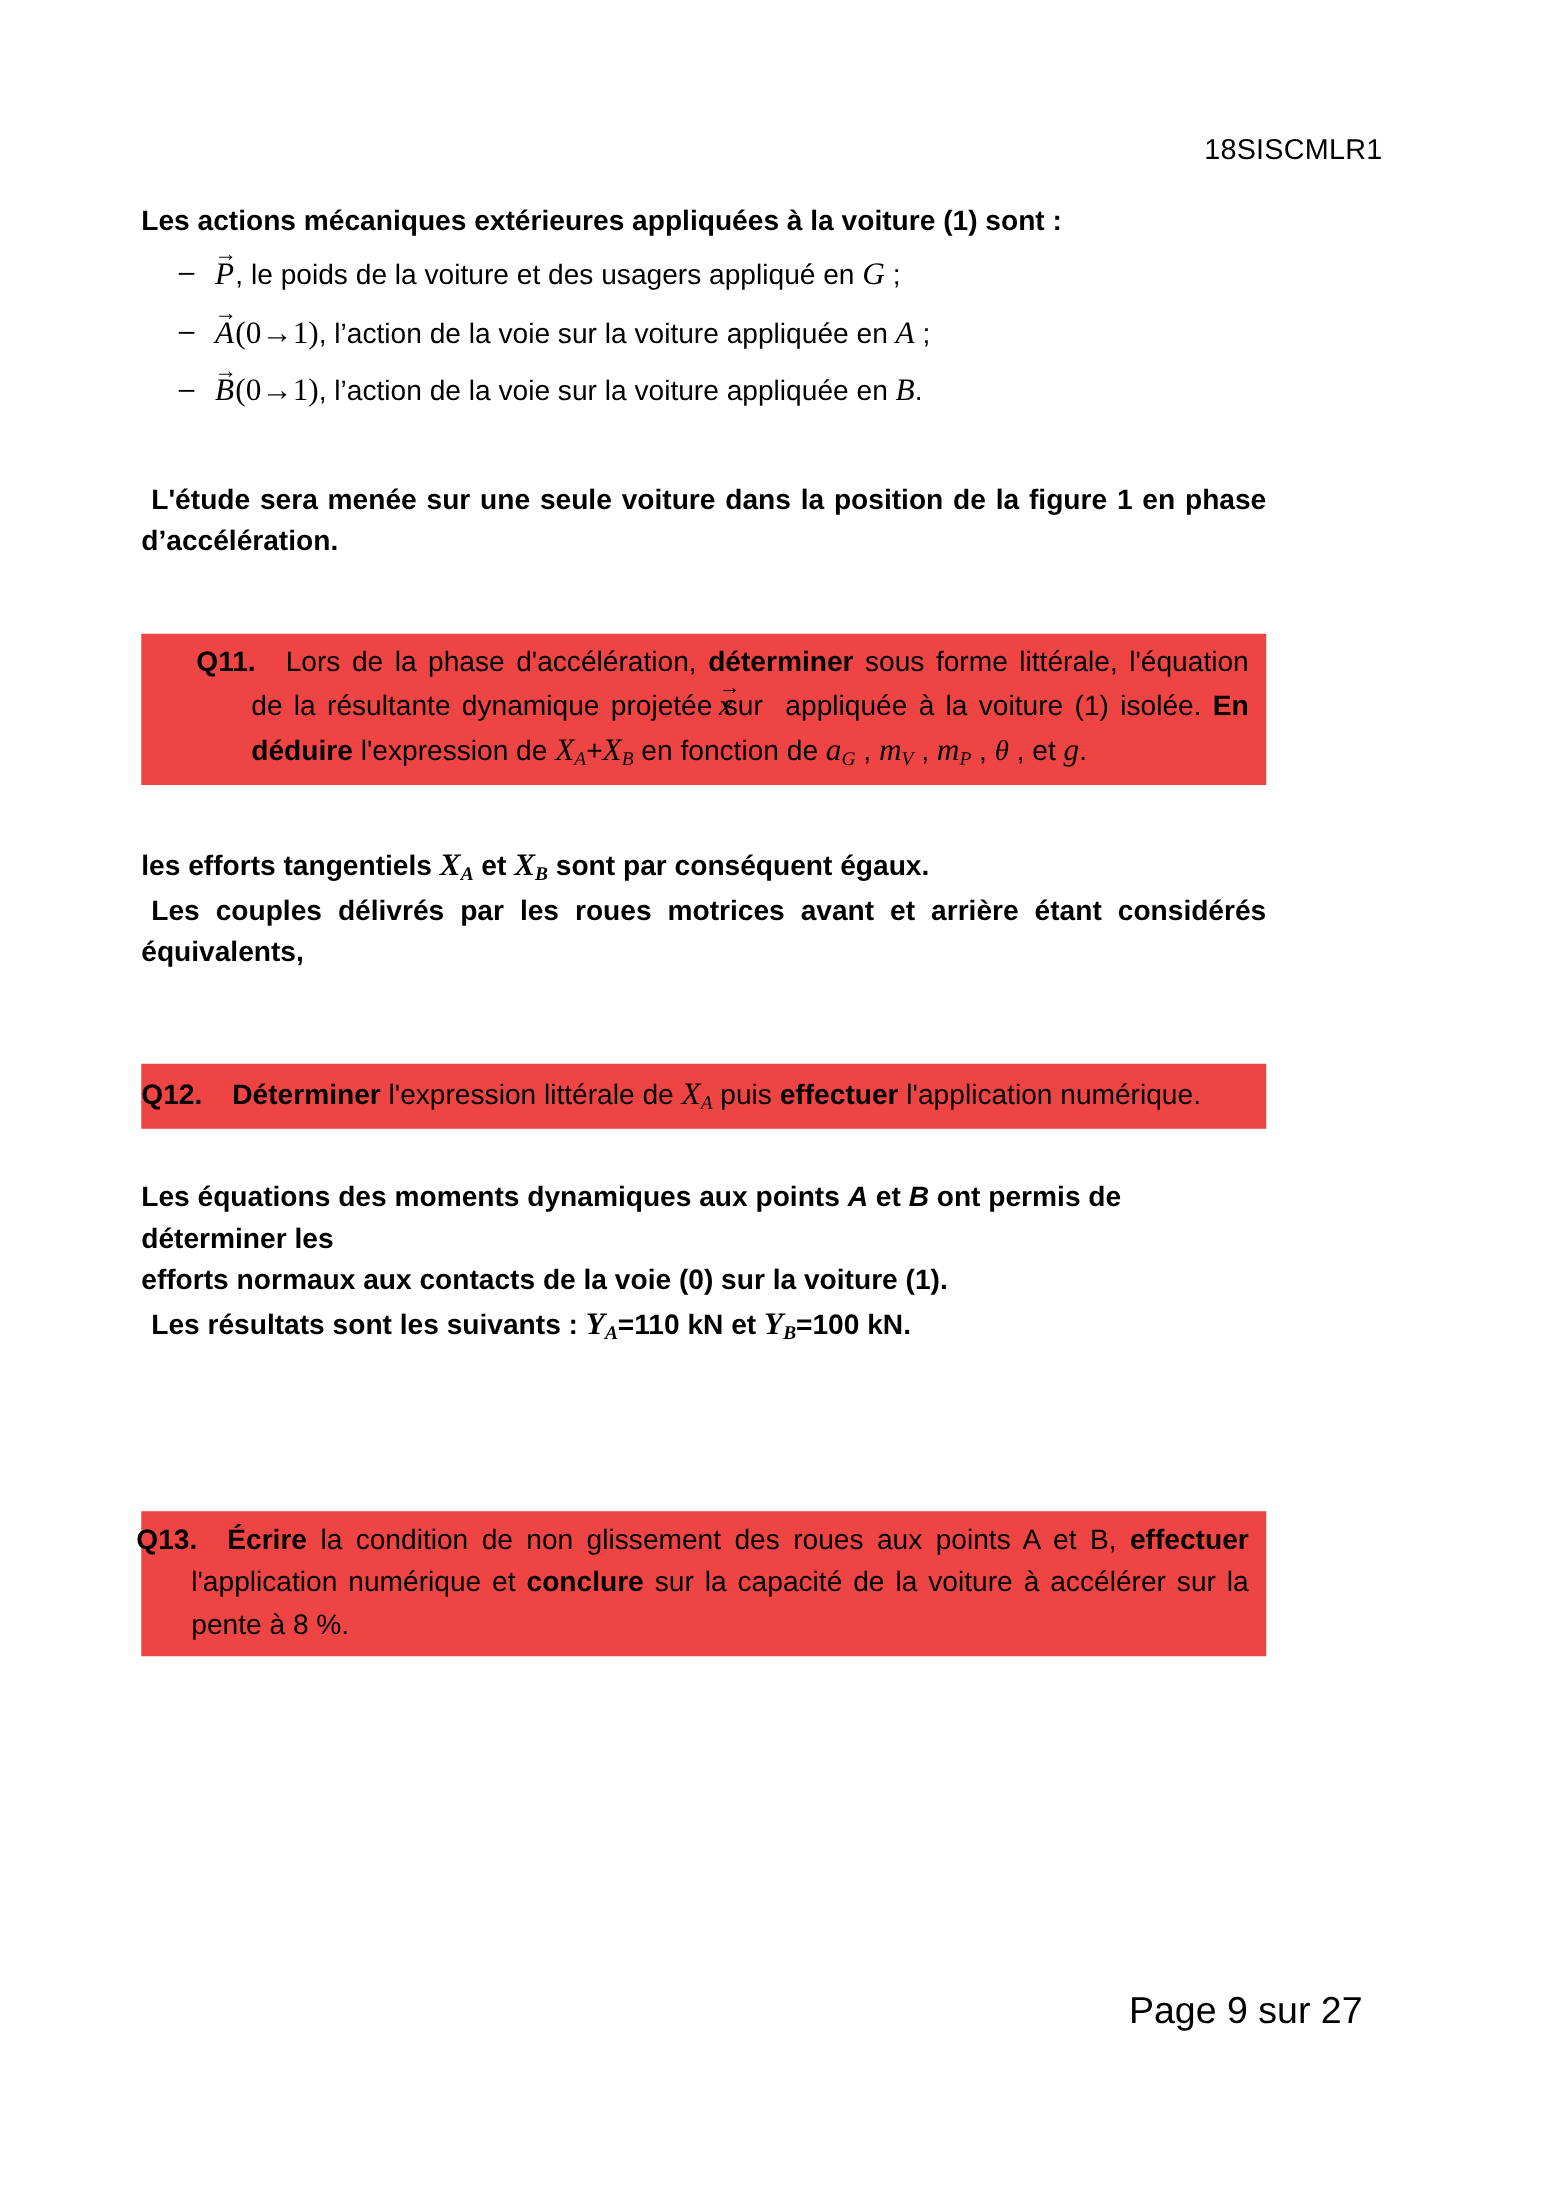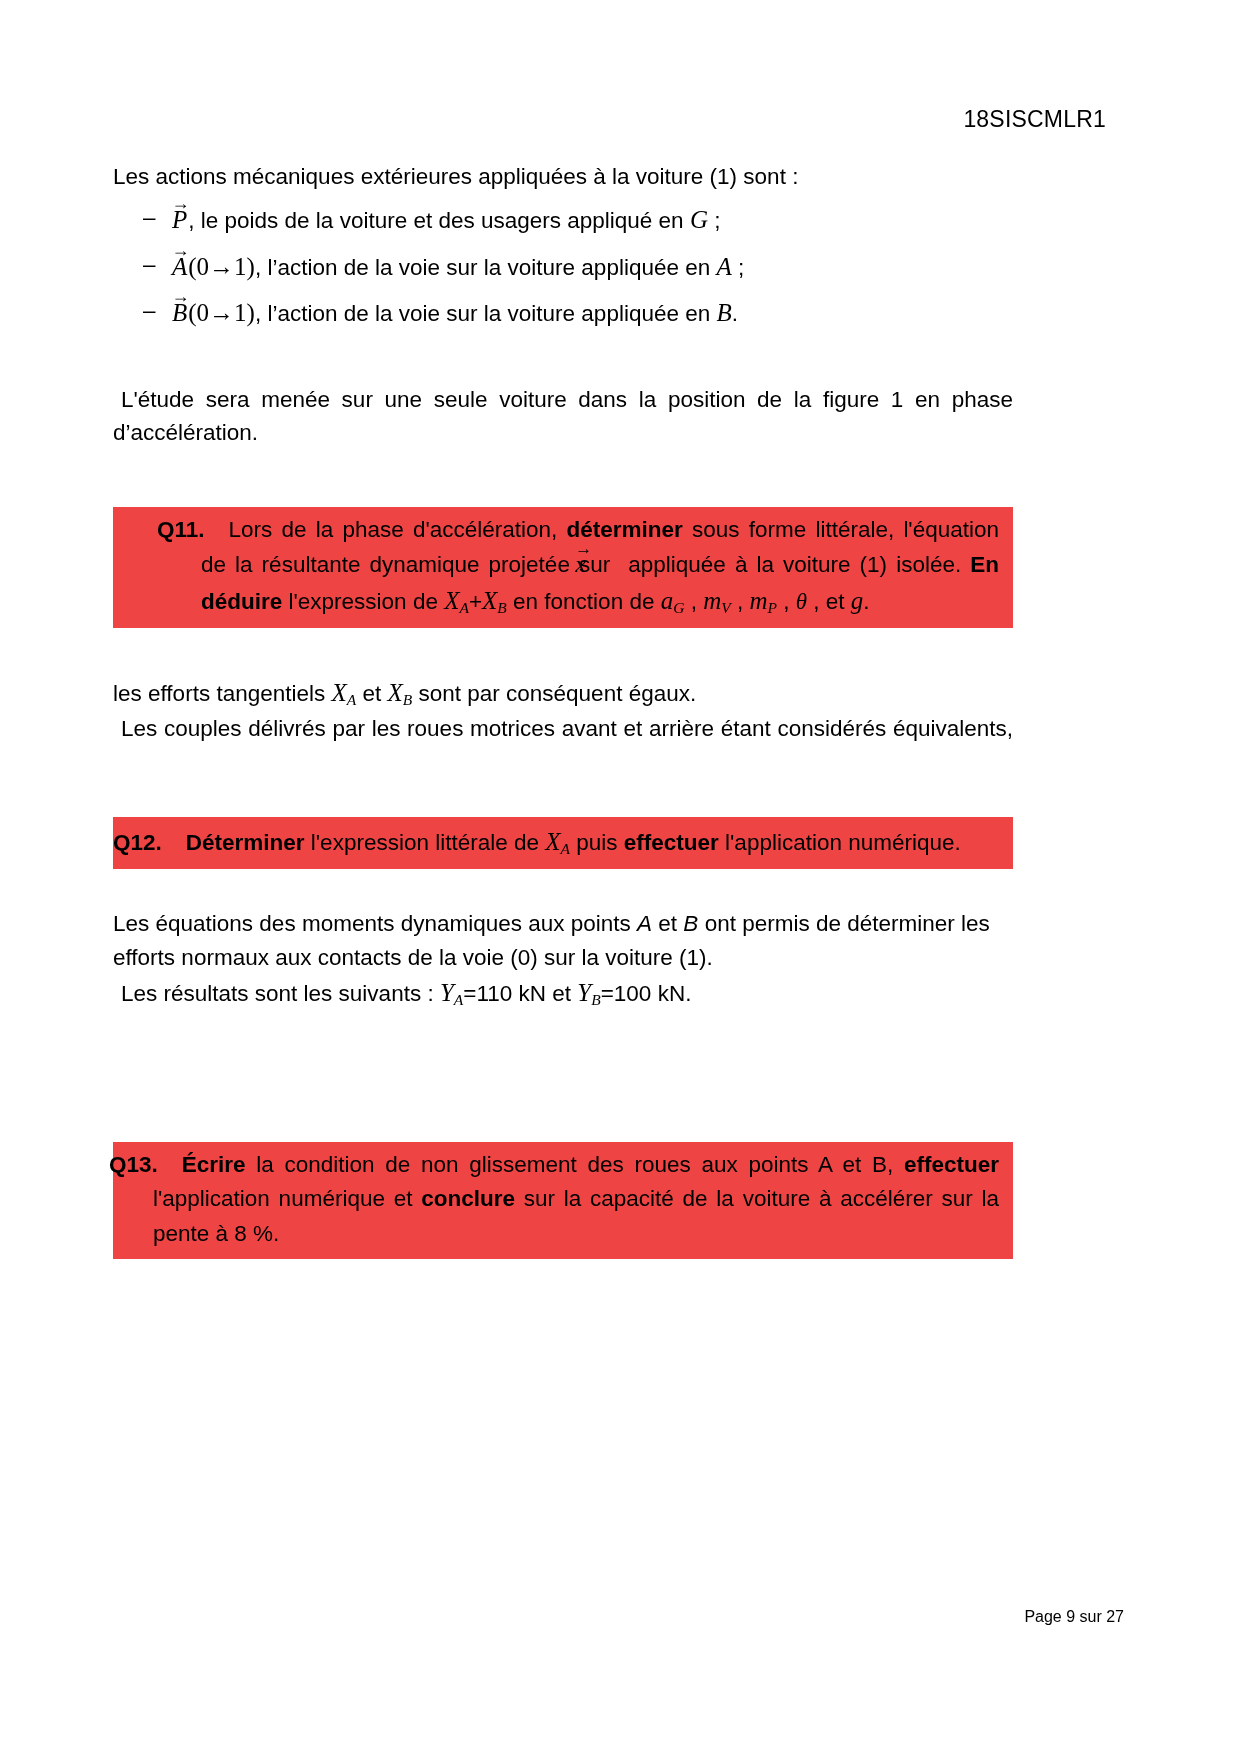--- a/index.html
+++ b/index.html
@@ -37,20 +37,21 @@
     position: absolute;
     left: 113px;
     top: 160px;
     width: 900px;
   }
 
   p {
     margin: 0;
     font-size: 22.5px;
     line-height: 1.48;
+    font-weight: bold;
   }
 
   .para {
     margin-bottom: 0px;
   }
 
   
   .dash-list {
     margin: 4px 0 0 0;
     padding: 0;
@@ -141,23 +142,23 @@
     font-weight: bold;
   }
   .qbox b { font-weight: bold; }
 
   .qbox-wrap {
     width: 900px;
   }
 
   .footer {
     position: absolute;
-    right: 116px;
+    right: 150px;
     bottom: 128px;
-    font-size: 16px;
+    font-size: 30px;
     white-space: nowrap;
   }
 
   .sp-s { height: 12px; }
   .sp-m { height: 26px; }
   .sp-l { height: 38px; }
   .sp-xl { height: 46px; }
 </style>
 </head>
 <body>

